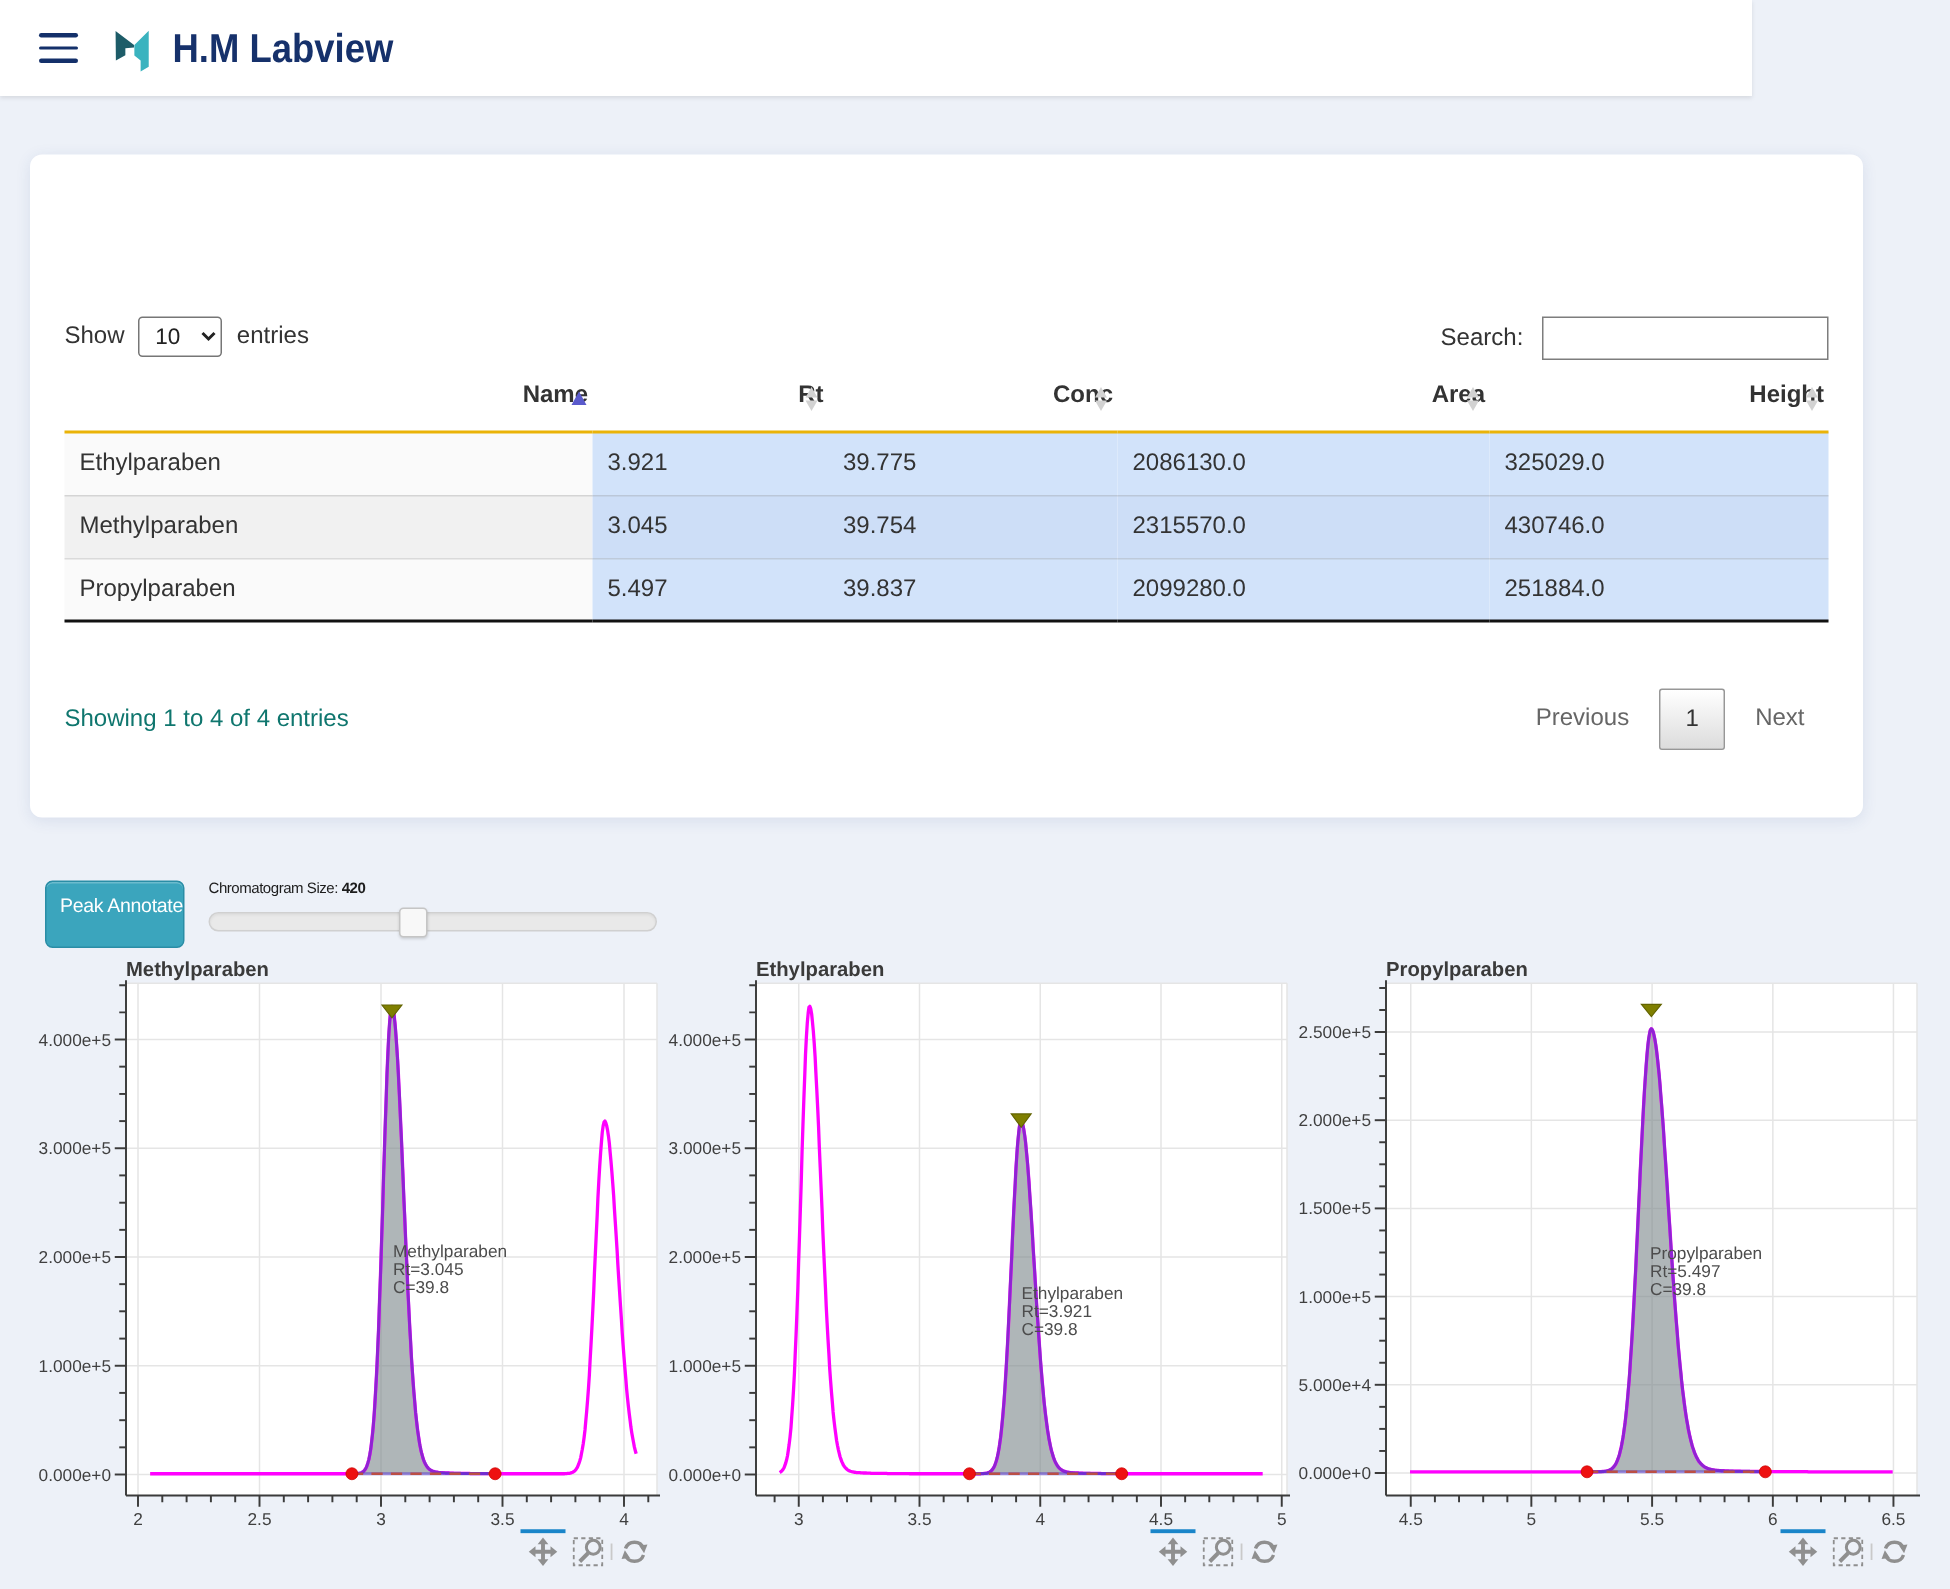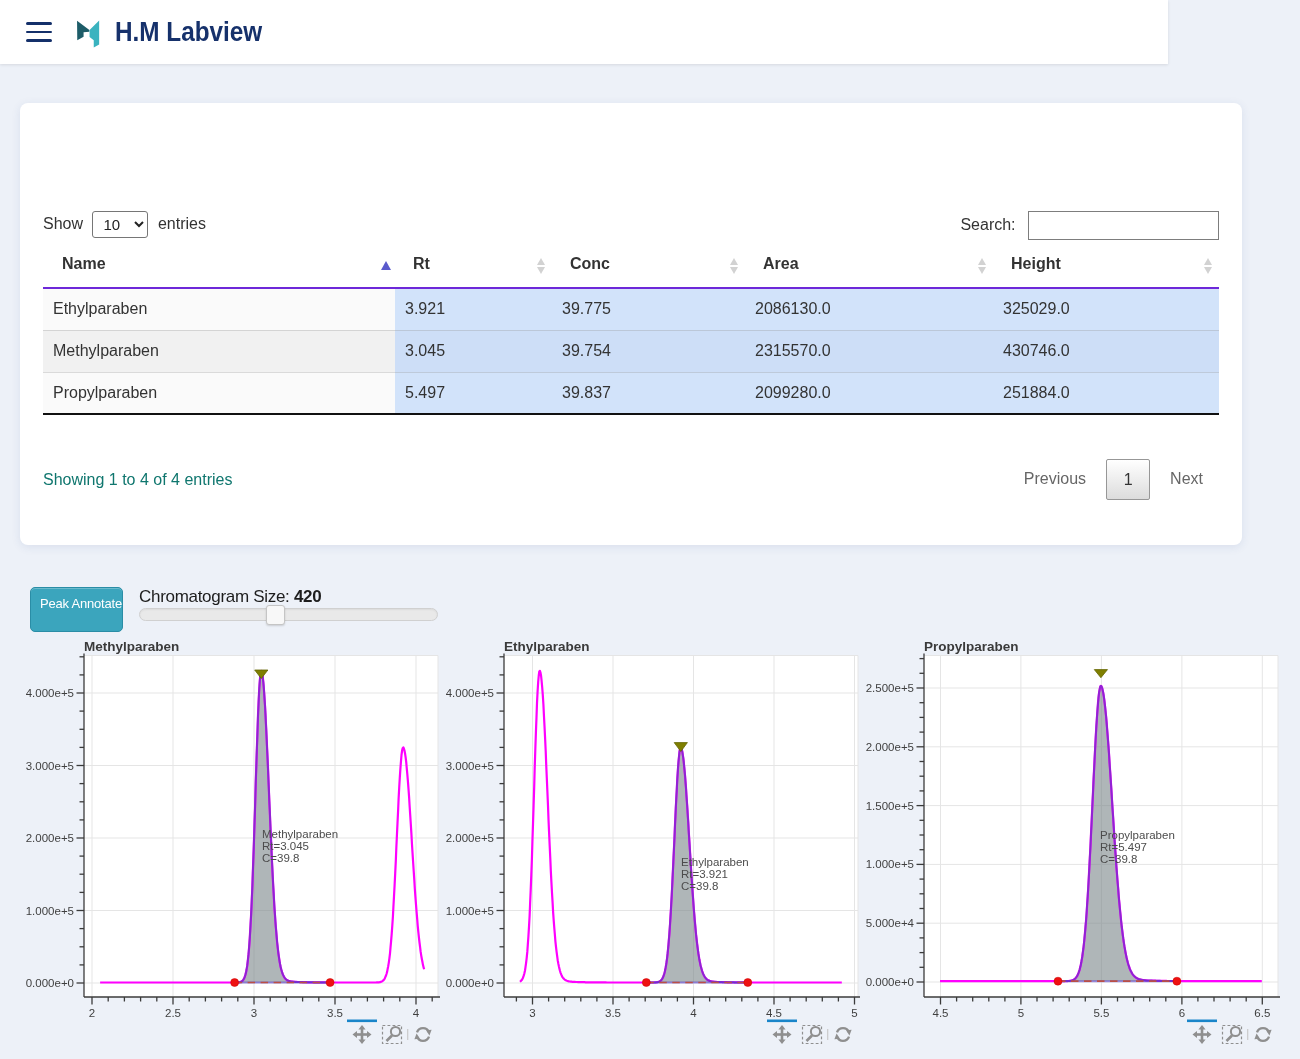--- a/index.html
+++ b/index.html
@@ -7,39 +7,39 @@
 .burger { position:absolute; left:26px; top:22px; width:26px; height:20px; }
 .burger span { position:absolute; left:0; width:26px; height:2.9px; background:#14306a; border-radius:1.5px; }
 .brand { position:absolute; left:115px; top:17px; font-size:27px; font-weight:bold; color:#16316b; letter-spacing:0px; transform:scaleX(0.9); transform-origin:left center; display:inline-block; }
 .logo { position:absolute; left:76px; top:20px; }
 .card { position:absolute; left:20px; top:103px; width:1222px; height:442px; background:#ffffff; border-radius:8px; box-shadow:0 2px 10px rgba(40,70,140,0.10); }
 .dt-len { position:absolute; left:23px; top:108px; font-size:16px; color:#333; }
 .dt-len select { font-size:15px; color:#222; width:56px; height:27px; border:1px solid #767676; border-radius:3px; background:#fff; padding-left:6px; margin:0 5px; vertical-align:middle; }
 .dt-search { position:absolute; right:23px; top:108px; font-size:16px; color:#333; }
 .dt-search input { width:191px; height:29px; border:1px solid #7d7d7d; margin-left:8px; vertical-align:middle; background:#fff; }
 table.dt { position:absolute; left:23px; top:141px; border-collapse:collapse; table-layout:fixed; width:1176px; font-size:16px; color:#333; }
-table.dt th { text-align:left; font-weight:bold; padding:0 3px 3px 18px; height:44px; vertical-align:middle; border-bottom:2px solid #6d28d9; position:relative; }
+table.dt th { text-align:right; font-weight:bold; padding:0 3px 3px 18px; height:44px; vertical-align:middle; border-bottom:2px solid #eab308; position:relative; }
 table.dt th.c0 { padding-left:19px; }
 table.dt td { padding:0 0 0 10px; height:42px; border-bottom:1px solid rgba(145,145,145,0.30); background:#cfe0f8; }
 table.dt tr.odd td { background:#cddef7; }
 table.dt tr.even td { background:#d2e3fa; }
 table.dt tr.odd td.c0 { background:#f1f1f1; }
 table.dt tr.even td.c0 { background:#fafafa; }
 table.dt tr:last-child td { border-bottom:2px solid #111; }
 .sort-both { position:absolute; right:6px; top:50%; margin-top:-8px; width:9px; height:16px; }
 .sort-both .u { position:absolute; top:0; left:0; width:0; height:0; border-left:4.5px solid transparent; border-right:4.5px solid transparent; border-bottom:7px solid #d2d2d2; }
 .sort-both .d { position:absolute; bottom:0; left:0; width:0; height:0; border-left:4.5px solid transparent; border-right:4.5px solid transparent; border-top:7px solid #d2d2d2; }
 .sort-asc { position:absolute; right:4px; top:50%; margin-top:-5px; width:0; height:0; border-left:5px solid transparent; border-right:5px solid transparent; border-bottom:9px solid #5a5acc; }
 .dt-info { position:absolute; left:23px; top:368px; font-size:16px; color:#0f766e; }
 .dt-pag { position:absolute; right:24px; top:356px; height:41px; font-size:16px; color:#666; }
 .dt-pag .prev { display:inline-block; padding:11px 20px 11px 15px; }
 .dt-pag .num { display:inline-block; width:44px; height:41px; line-height:39px; text-align:center; border:1px solid #979797; border-radius:2px; background:linear-gradient(#ffffff, #dcdcdc); color:#333; vertical-align:top; }
 .dt-pag .next { display:inline-block; padding:11px 15px 11px 20px; }
 .btn-annotate { position:absolute; left:30px; top:587px; width:93px; height:45px; background:#3ba5bd; border:1px solid #2a8da6; border-radius:5px; color:#ffffff; font-size:13px; font-family:"Liberation Sans", sans-serif; text-align:right; line-height:31px; letter-spacing:-0.2px; box-shadow:inset 0 1px 0 rgba(255,255,255,0.25); }
-.slider-label { position:absolute; left:139px; top:587px; font-size:17px; color:#1d1d1d; letter-spacing:-0.3px; }
+.slider-label { position:absolute; left:139px; top:587px; font-size:10px; color:#1d1d1d; letter-spacing:-0.3px; }
 .slider-label b { font-weight:bold; }
 .slider-track { position:absolute; left:139px; top:608px; width:299px; height:13px; background:#e9e9e9; border:1px solid #d0d0d0; border-radius:7px; box-shadow:inset 0 1px 2px rgba(0,0,0,0.06); }
 .slider-thumb { position:absolute; left:266px; top:604.5px; width:19px; height:20px; background:#f8f8f8; border:1px solid #c5c5c5; border-radius:3px; box-shadow:0 1px 2px rgba(0,0,0,0.15); }
 .chart { position:absolute; top:630px; }
 </style></head>
 <body>
 <div class="navbar">
   <div class="burger">
       <span style="top:0"></span>
       <span style="top:8.5px"></span>

